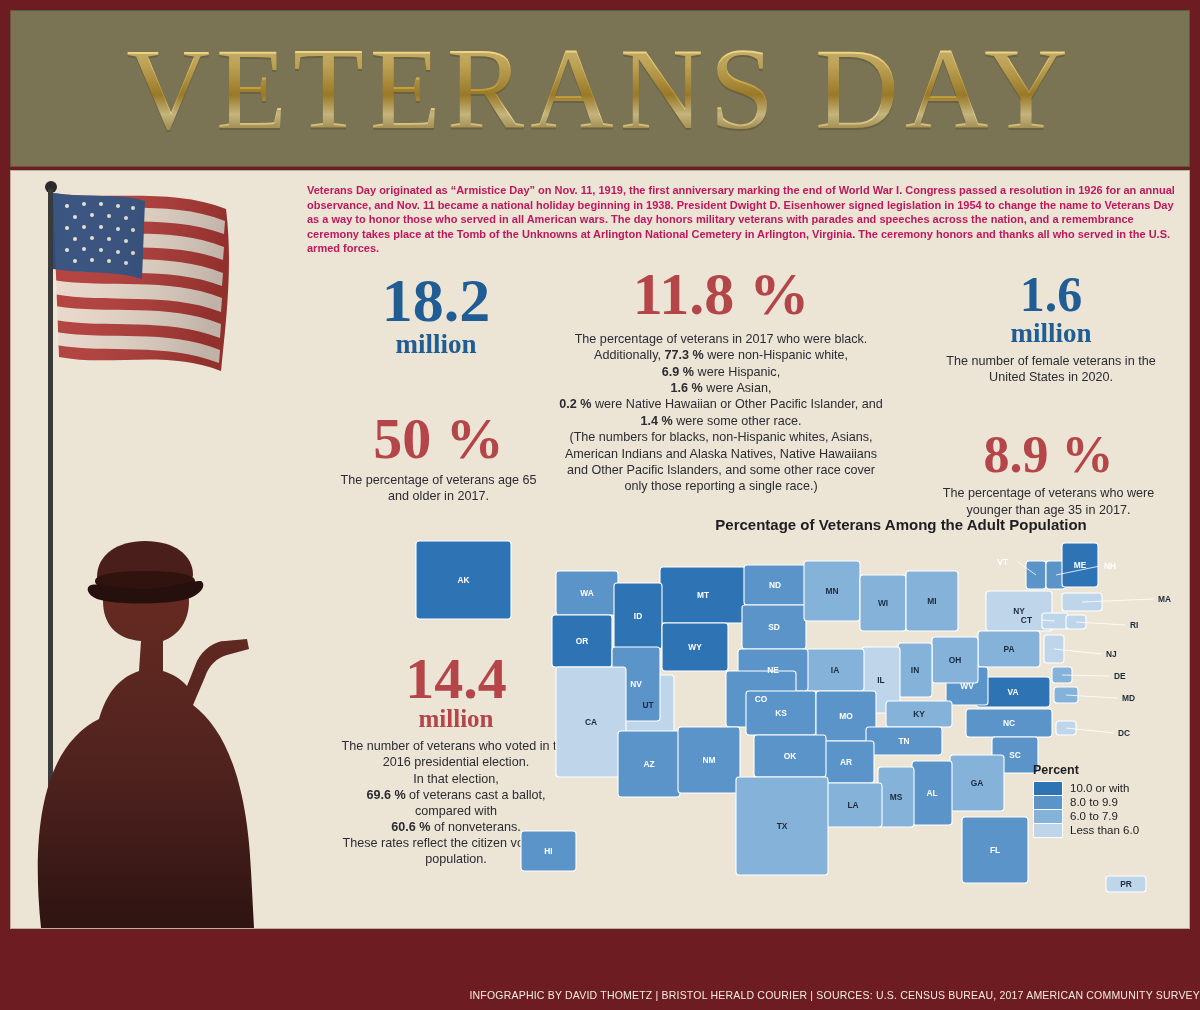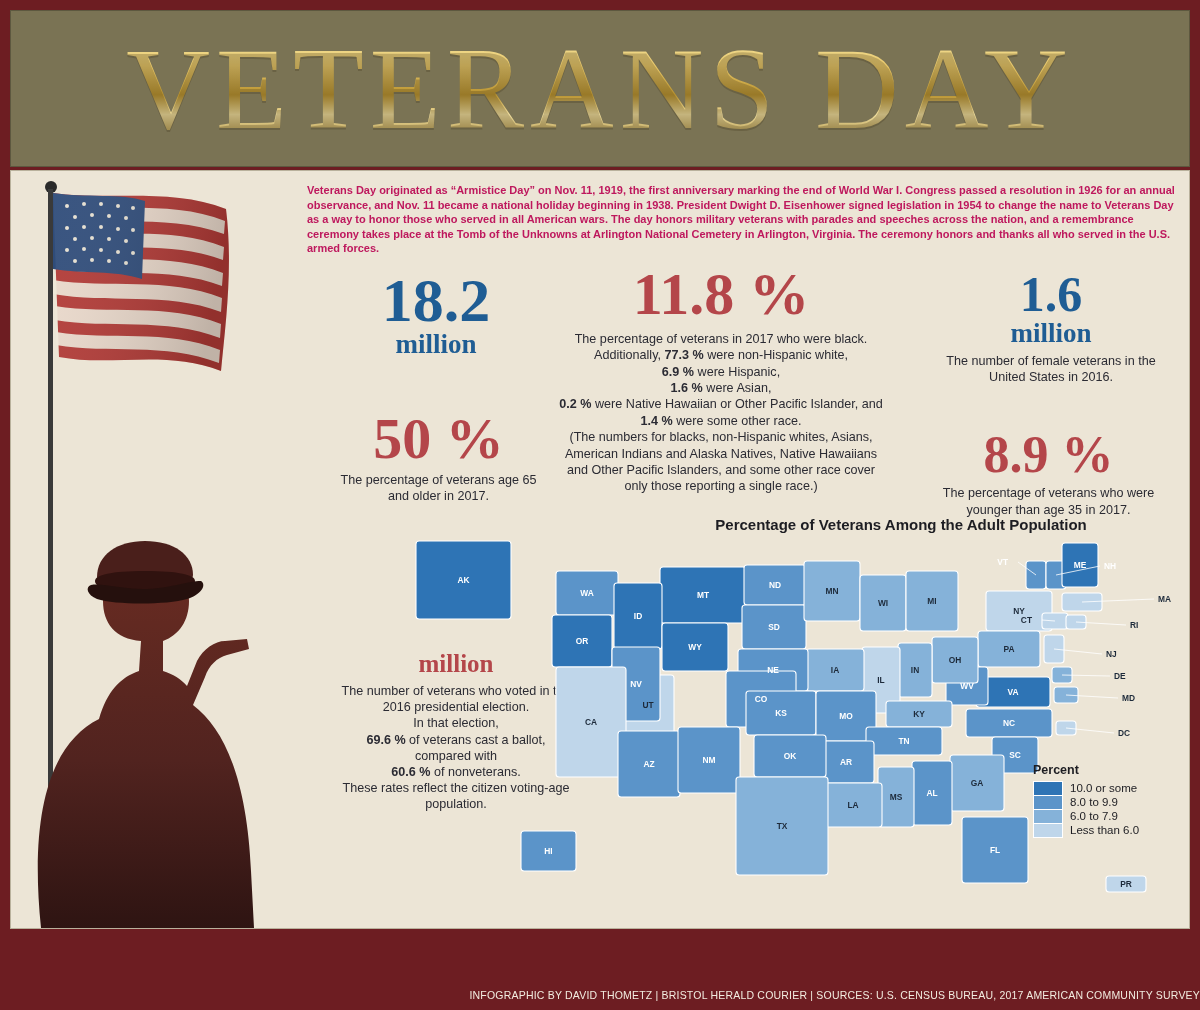--- a/index.html
+++ b/index.html
@@ -269,34 +269,35 @@
         <div>
           <b>1.4 %</b><span> were some other race.</span>
         </div>
         <div>(The numbers for blacks, non-Hispanic whites, Asians, American Indians and Alaska Natives, Native Hawaiians and Other Pacific Islanders, and some other race cover only those reporting a single race.)</div>
       </div>
     </div>
 
     <div class="stat" id="stat-female">
       <div class="bignum blue">1.6</div>
       <div class="unit blue">million</div>
-      <div class="stat-desc">The number of female veterans in the United States in 2016.</div>
+      <div class="stat-desc">The number of female veterans in the United States in 2020.</div>
     </div>
 
     <div class="stat" id="stat-age65">
       <div class="bignum red">50 %</div>
       <div class="stat-desc">The percentage of veterans age 65 and older in 2017.</div>
     </div>
 
     <div class="stat" id="stat-younger">
       <div class="bignum red">8.9 %</div>
       <div class="stat-desc">The percentage of veterans who were younger than age 35 in 2017.</div>
     </div>
 
     <div class="stat" id="stat-voted">
+      <div class="bignum red">14.4</div>
       <div class="unit">million</div>
       <div class="stat-desc">
         <div>The number of veterans who voted in the 2016 presidential election.</div>
         <div>In that election,</div>
         <div>
           <b>69.6 %</b><span> of veterans cast a ballot,</span>
         </div>
         <div>compared with</div>
         <div>
           <b>60.6 %</b><span> of nonveterans.</span>
@@ -427,21 +428,21 @@
             <text x="720" y="356" text-anchor="middle" class="state-label dark">PR</text>
           </g>
       </svg>
     </div>
 
     <div class="legend">
       <div class="legend-title">Percent</div>
       <div id="legend-rows">
           <div class="legend-row">
             <span class="legend-swatch" style="background: rgb(46, 116, 181);"></span>
-            <span class="legend-label">10.0 or some</span>
+            <span class="legend-label">10.0 or with</span>
           </div>
           <div class="legend-row">
             <span class="legend-swatch" style="background: rgb(91, 148, 201);"></span>
             <span class="legend-label">8.0 to 9.9</span>
           </div>
           <div class="legend-row">
             <span class="legend-swatch" style="background: rgb(133, 178, 217);"></span>
             <span class="legend-label">6.0 to 7.9</span>
           </div>
           <div class="legend-row">

